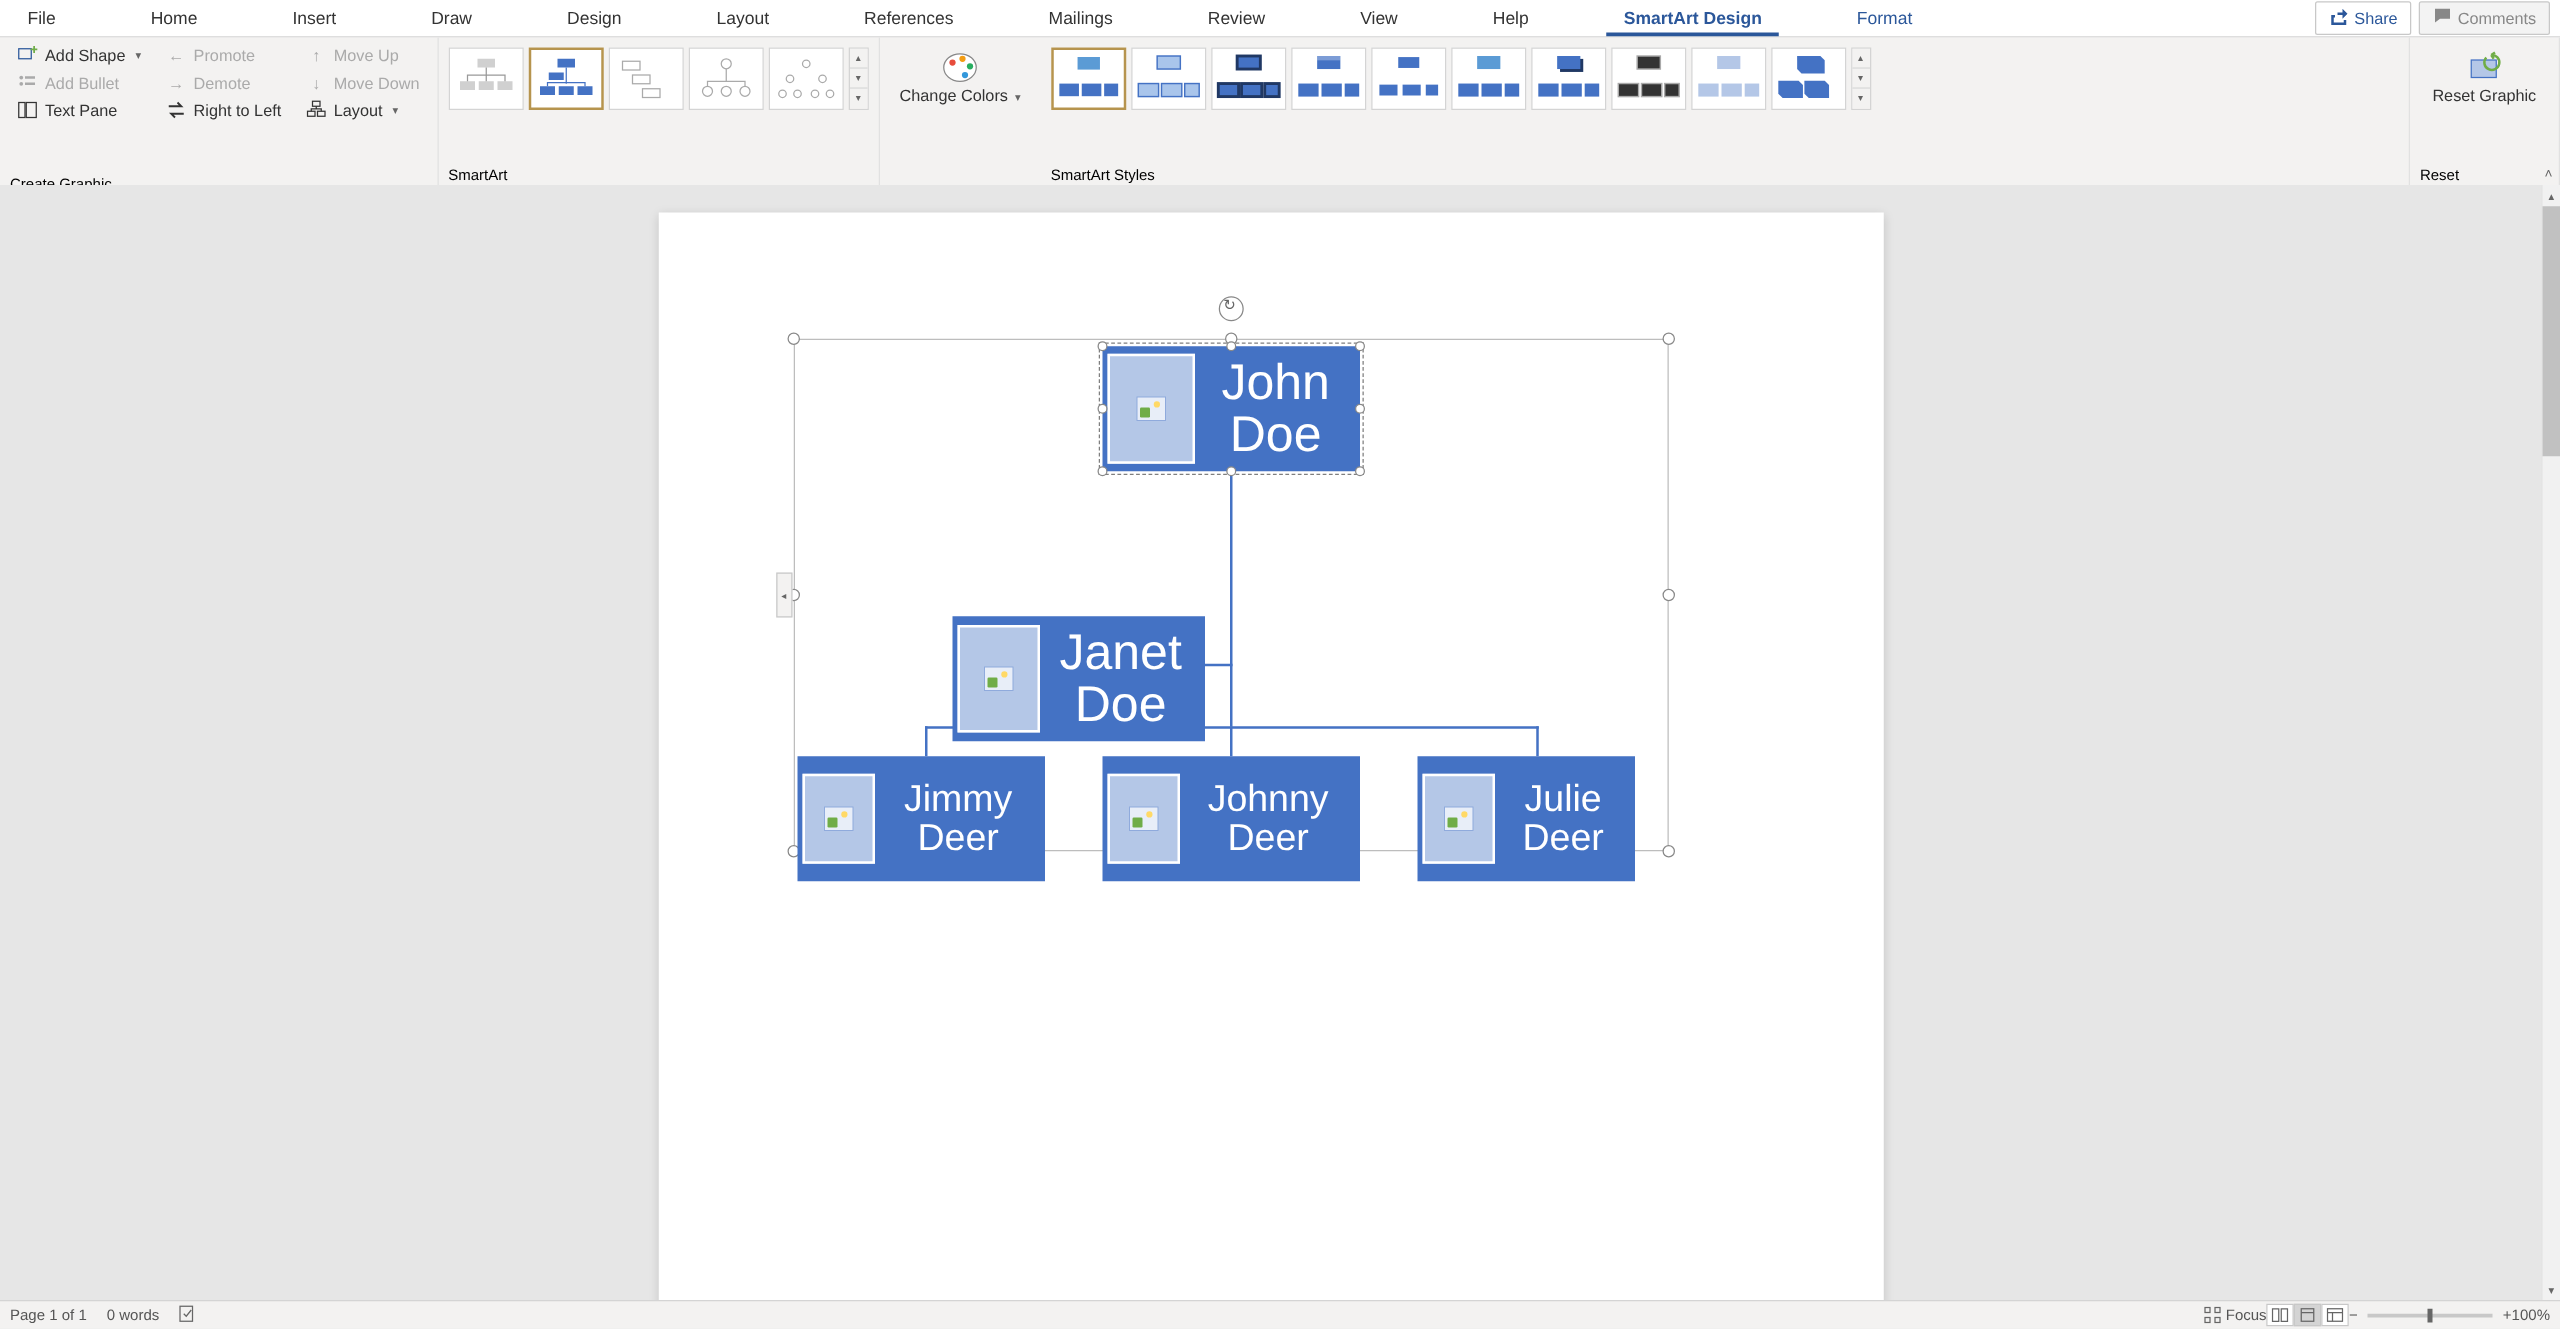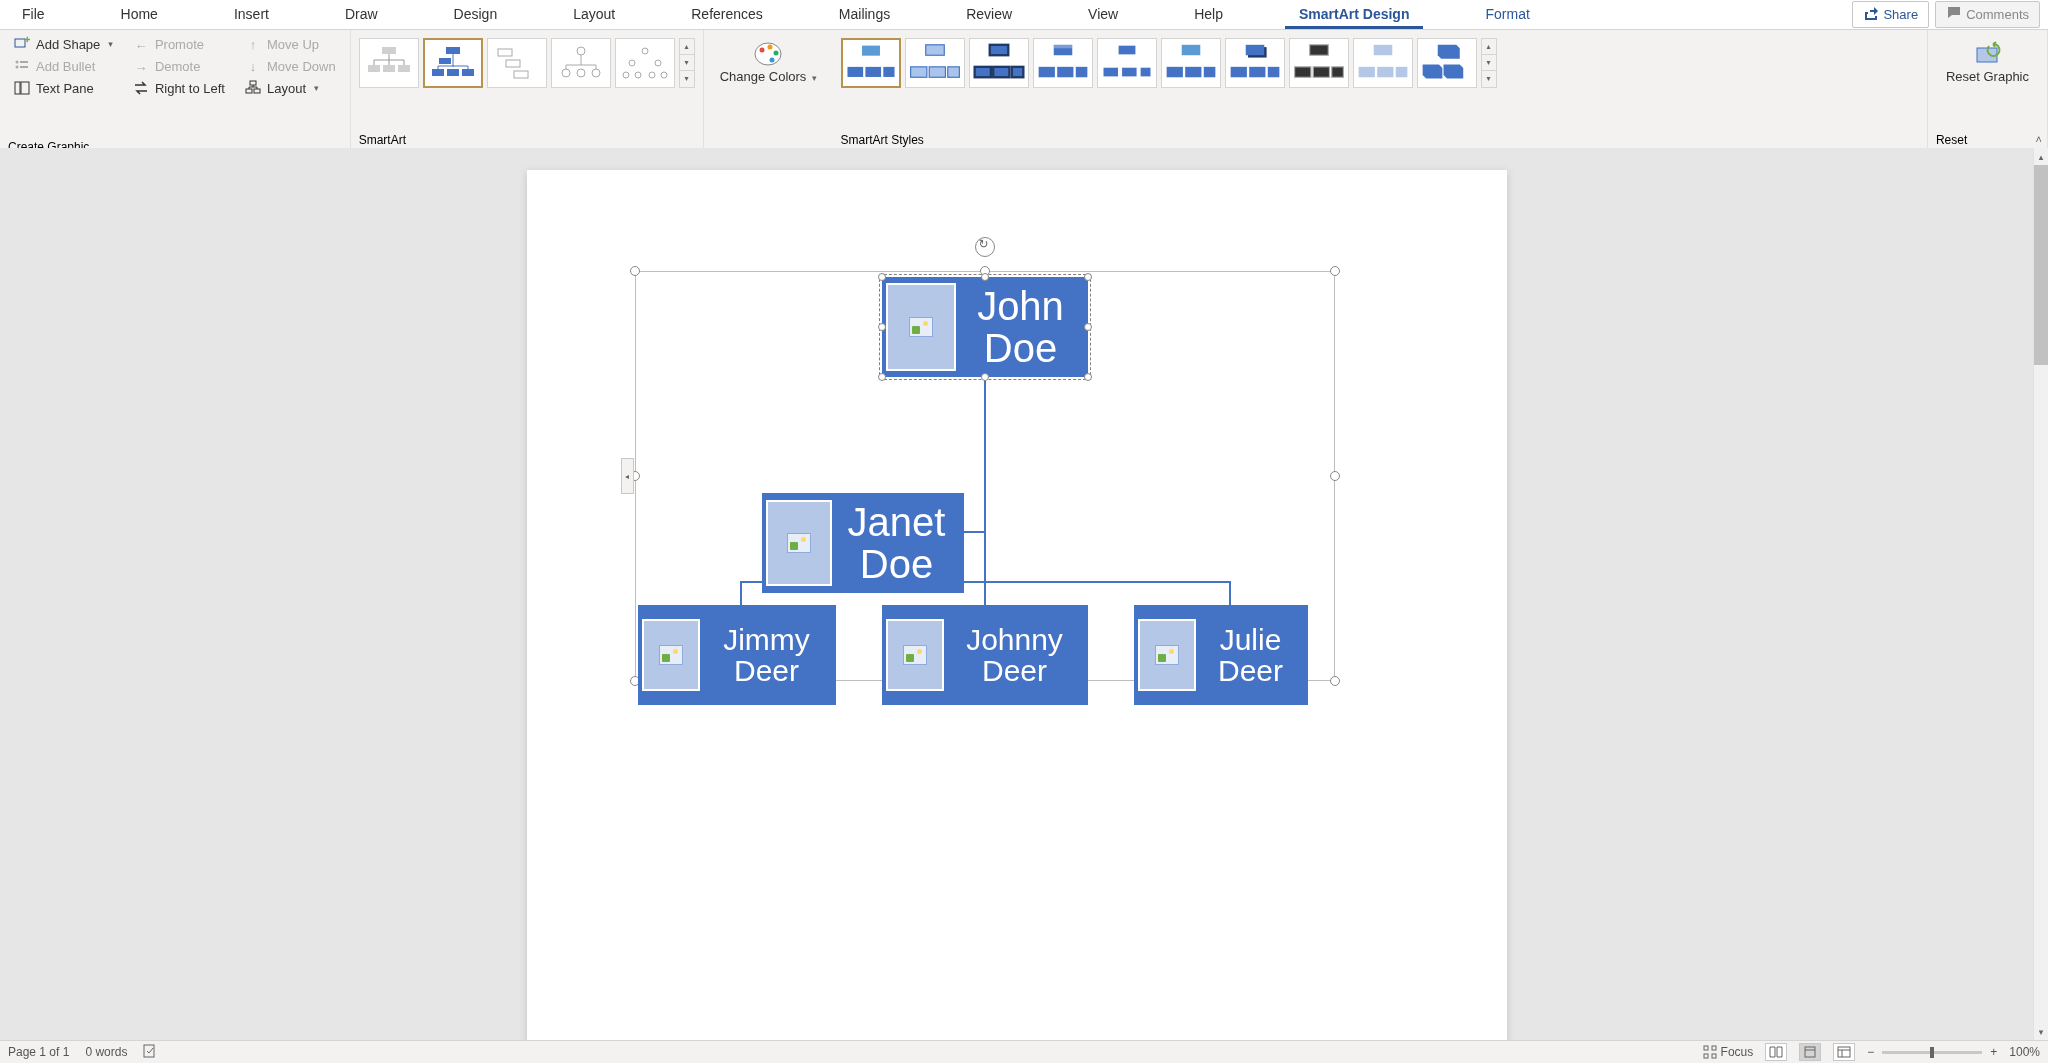--- a/index.html
+++ b/index.html
@@ -86,21 +86,21 @@
 .connector { position: absolute; background: #4472c4; }
 
 
 .vscroll { position: absolute; right: 0; top: 148px; bottom: 23px; width: 15px; background: #f1f1f1; border-left: 1px solid #e1e1e1; }
 .vscroll .up, .vscroll .down { height: 17px; display: flex; align-items: center; justify-content: center; font-size: 9px; color: #666; cursor: pointer; }
 .vscroll .down { position: absolute; bottom: 0; width: 100%; }
 .vscroll .thumb { position: absolute; top: 17px; width: 100%; height: 200px; background: #c1c1c1; cursor: pointer; }
 
 
 .status-bar { position: absolute; bottom: 0; left: 0; right: 0; height: 23px; background: #f3f2f1; border-top: 1px solid #d4d4d4; display: flex; align-items: center; padding: 0 8px; font-size: 12px; color: #555; gap: 16px; }
-.status-right { margin-left: auto; display: flex; align-items: center; gap: 12px; }
+.status-right { margin-left: auto; display: flex; align-items: center; }
 .zoom-slider { display: flex; align-items: center; gap: 8px; }
 .slider-track { width: 100px; height: 3px; background: #c8c8c8; position: relative; }
 .slider-thumb { position: absolute; left: 48px; top: -4px; width: 4px; height: 11px; background: #666; }
 .view-btn { width: 22px; height: 18px; border: 1px solid #c8c8c8; display: flex; align-items: center; justify-content: center; cursor: pointer; font-size: 10px; color: #666; background: #fff; }
 .view-btn.active { background: #d4d4d4; }
 
 
 .icon svg { width: 16px; height: 16px; }
 </style>
 </head>

